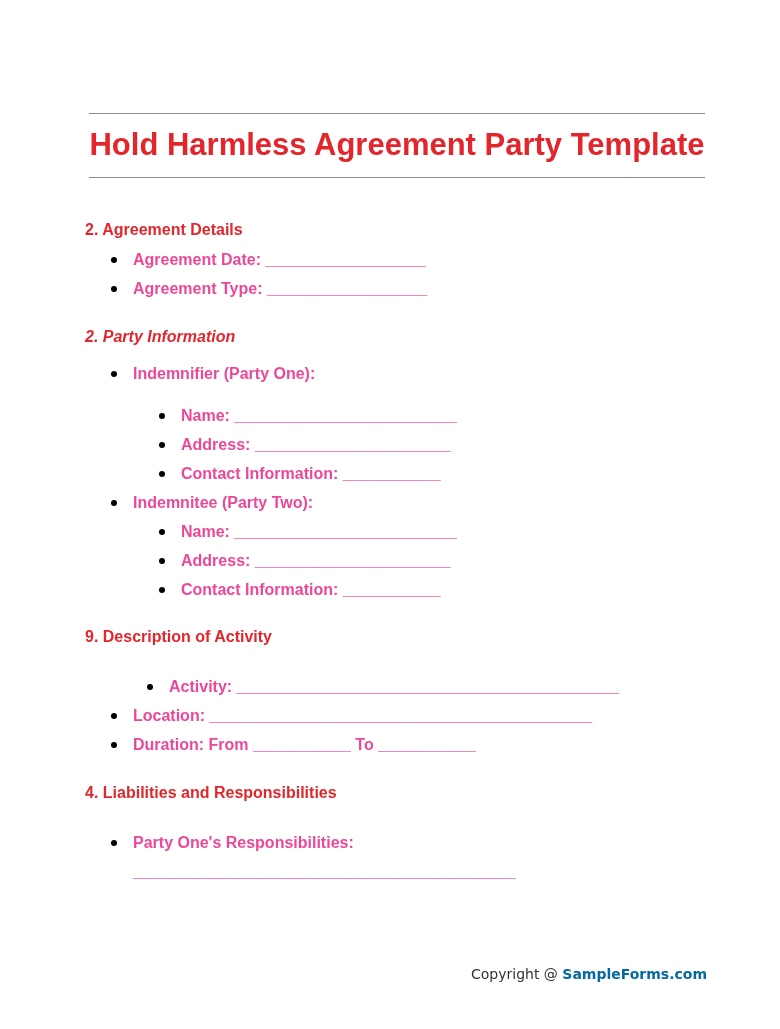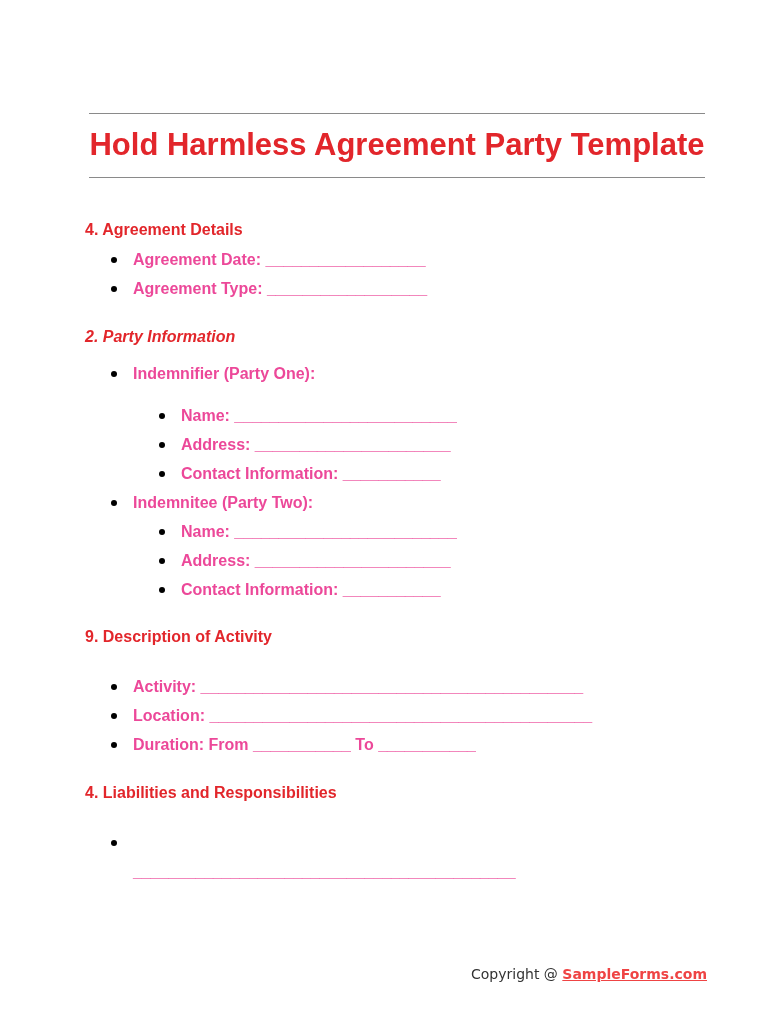--- a/index.html
+++ b/index.html
@@ -66,33 +66,32 @@
       position: absolute;
       left: 471px;
       top: 966px;
       font-size: 15px;
       color: #333;
       white-space: nowrap;
       font-family: "DejaVu Sans", sans-serif;
       font-size: 14px;
     }
     .footer a {
-      color: #ef4444;
+      color: #0369a1;
       font-weight: bold;
-      text-decoration: underline;
     }
   </style>
 </head>
 <body>
 
 <div class="rule top"></div>
 <div class="title">Hold Harmless Agreement Party Template</div>
 <div class="rule bottom"></div>
 
-<div class="section-heading" style="top:221px;">4. Agreement Details</div>
+<div class="section-heading" style="top:221px;">2. Agreement Details</div>
 <div class="item lvl1" style="top:250px;">
   <span class="bullet"></span>
   <span>Agreement Date: __________________</span>
 </div>
 <div class="item lvl1" style="top:279px;">
   <span class="bullet"></span>
   <span>Agreement Type: __________________</span>
 </div>
 
 <div class="section-heading" style="top:328px;font-style:italic;">2. Party Information</div>
@@ -123,36 +122,37 @@
 <div class="item lvl2" style="top:551px;">
   <span class="bullet"></span>
   <span>Address: ______________________</span>
 </div>
 <div class="item lvl2" style="top:580px;">
   <span class="bullet"></span>
   <span>Contact Information: ___________</span>
 </div>
 
 <div class="section-heading" style="top:628px;">9. Description of Activity</div>
-<div class="item lvl1" style="top:677px;">
+<div class="item lvl1" style="top:677px;margin-left:36px;">
   <span class="bullet"></span>
   <span>Activity: ___________________________________________</span>
 </div>
 <div class="item lvl1" style="top:706px;">
   <span class="bullet"></span>
   <span>Location: ___________________________________________</span>
 </div>
 <div class="item lvl1" style="top:735px;">
   <span class="bullet"></span>
   <span>Duration: From ___________ To ___________</span>
 </div>
 
 <div class="section-heading" style="top:784px;">4. Liabilities and Responsibilities</div>
 <div class="item lvl1" style="top:833px;">
   <span class="bullet"></span>
+  <span>Party One's Responsibilities:</span>
 </div>
 <div class="item lvl1" style="top:862px;">
   <span>___________________________________________</span>
 </div>
 
 <div class="footer">
   <span>Copyright @ </span><a>SampleForms.com</a>
 </div>
 
 </body></html>

